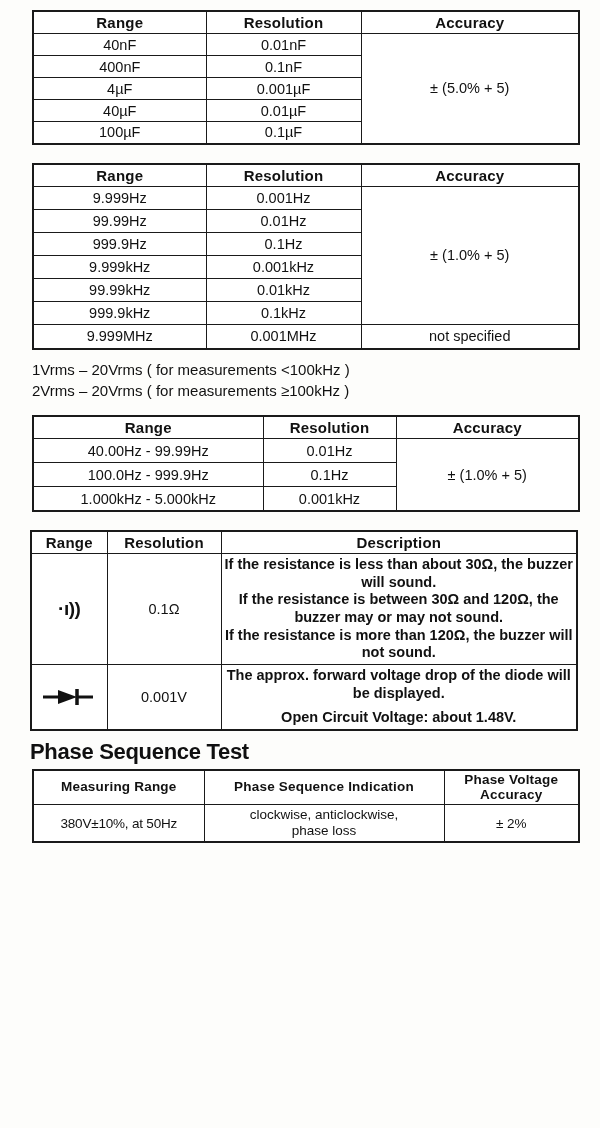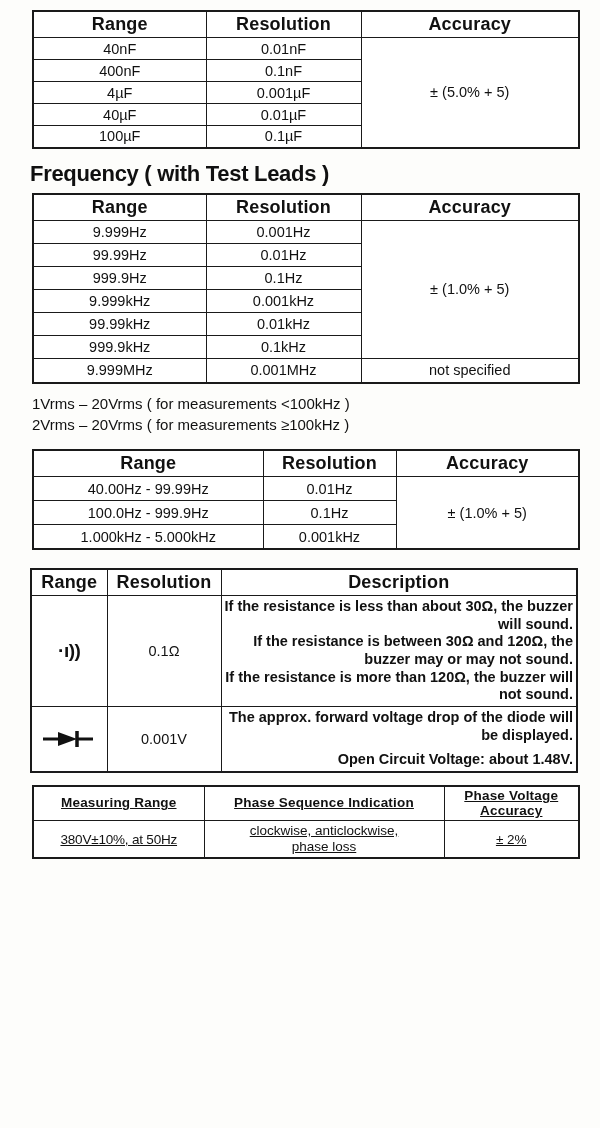--- a/index.html
+++ b/index.html
@@ -44,21 +44,21 @@
   table.spec td, table.spec th {
     border: 1px solid #1a1a1a;
     text-align: center;
     vertical-align: middle;
     font-size: 14.5px;
     padding: 2px 3px;
     color: #111;
   }
   table.spec th {
     font-weight: bold;
-    font-size: 18px;
+    font-size: 15px;
     letter-spacing: 0.2px;
   }
   td.left, th.left { text-align: left; margin-left: 46px; }
 
   
   .para {
     padding-left: 32px;
     font-size: 15px;
     line-height: 1.38;
     color: #111;
@@ -73,21 +73,21 @@
   .gap-12 { height: 12px; }
 
   
   td.desc {
     text-align: left;
     padding: 4px 6px 4px 8px;
     font-size: 14.5px;
     line-height: 1.22;
     font-weight: bold;
   }
-  td.desc .blk { margin: 0; text-align: right; }
+  td.desc .blk { margin: 0; }
   td.desc .blk + .blk { margin-top: 7px; }
 
   
   td.icon-cell {
     text-align: center;
     vertical-align: middle;
   }
   .cont-icon {
     display: inline-block;
     font-size: 19px;
@@ -96,21 +96,21 @@
     line-height: 1;
     color: #111;
   }
   .diode-icon {
     display: inline-block;
     vertical-align: middle;
     line-height: 0;
   }
 
   
-  table.phase td, table.phase th { font-size: 13.5px; text-decoration: underline; }
+  table.phase td, table.phase th { font-size: 13.5px; }
   table.phase th { line-height: 1.08; }
   td.phase-ind {
     text-align: left;
     padding-left: 8px;
     line-height: 1.18;
   }
   td.phase-range {
     font-size: 13.5px;
     letter-spacing: -0.2px;
   }
@@ -155,21 +155,20 @@
         <td>0.01µF</td>
       </tr>
       <tr style="height:22px">
         <td>100µF</td>
         <td>0.1µF</td>
       </tr>
     </tbody>
   </table>
 
   <div class="gap-12"></div>
-  <h2 class="heading">Frequency ( with Test Leads )</h2>
   <div class="gap-6"></div>
 
   <table class="spec" style="width:546px;">
     <colgroup>
         <col style="width:173px">
         <col style="width:155px">
         <col style="width:218px">
       </colgroup>
     <thead>
       <tr>
@@ -294,20 +293,21 @@
         <td>0.001V</td>
         <td class="desc">
           <div class="blk">The approx. forward voltage drop of the diode will be displayed.</div>
           <div class="blk">Open Circuit Voltage: about 1.48V.</div>
         </td>
       </tr>
     </tbody>
   </table>
 
   <div class="gap-8"></div>
+  <h2 class="heading">Phase Sequence Test</h2>
   <div class="gap-4"></div>
 
   <table class="spec phase" style="width:546px; margin-left:32px;">
     <colgroup>
         <col style="width:171px">
         <col style="width:240px">
         <col style="width:135px">
       </colgroup>
     <thead>
       <tr>

